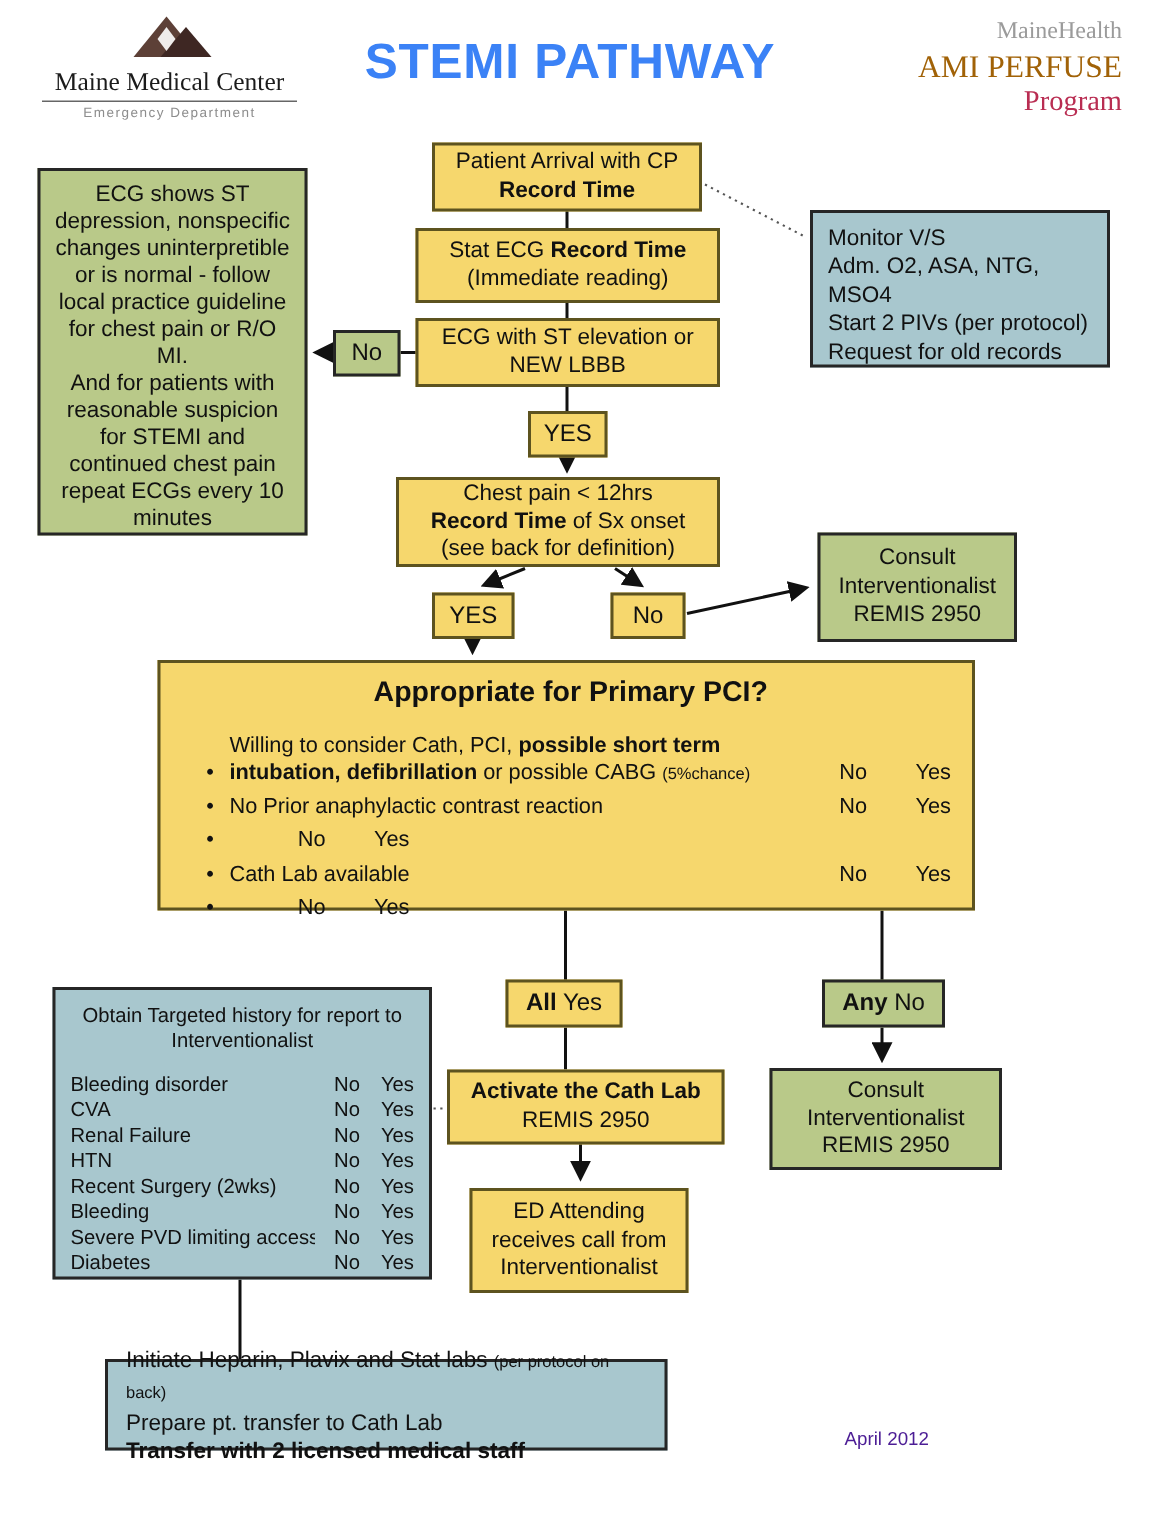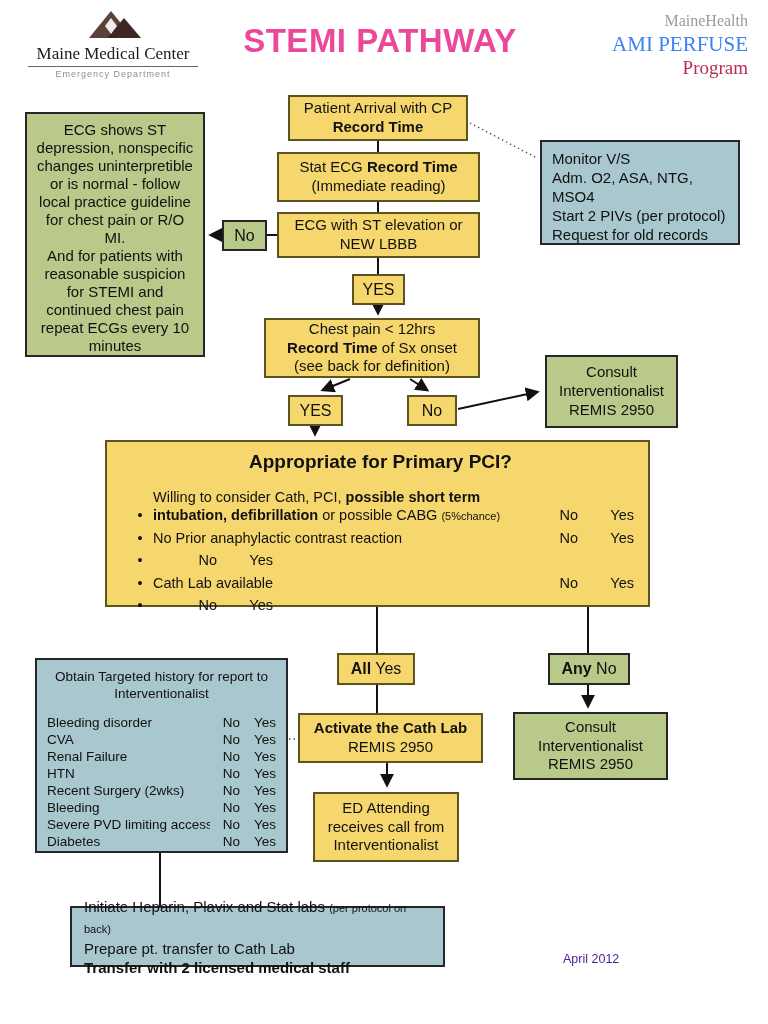--- a/index.html
+++ b/index.html
@@ -4,25 +4,25 @@
 <style>
   html,body{margin:0;padding:0;background:#fff;}
   .page{position:relative;width:768px;height:1024px;background:#ffffff;
         font-family:"Liberation Sans",sans-serif;color:#111;overflow:hidden;}
   
   .mmc{position:absolute;left:28px;top:6px;width:170px;text-align:center;}
   .mmc .name{font-family:"Liberation Serif",serif;font-size:17px;color:#1b1b1b;
              border-bottom:1px solid #666;padding-bottom:2px;}
   .mmc .dept{font-size:9px;color:#8d8d8d;letter-spacing:1px;margin-top:2px;}
   .title{position:absolute;left:190px;top:22px;width:380px;text-align:center;
-         font-size:33px;font-weight:bold;letter-spacing:.5px;color:#ec4899;}
+         font-size:33px;font-weight:bold;letter-spacing:.5px;color:#3b82f6;}
   .mh{position:absolute;left:556px;top:12px;width:192px;text-align:right;
       font-family:"Liberation Serif",serif;line-height:1.15;}
   .mh .brand{font-size:16px;color:#9b9b9b;}
-  .mh .prog1{font-size:21px;color:#3b82f6;margin-top:2px;}
+  .mh .prog1{font-size:21px;color:#a16207;margin-top:2px;}
   .mh .prog2{font-size:19px;color:#b92d52;}
   
   .box{position:absolute;box-sizing:border-box;border:2px solid #0ea5e9;z-index:2;
        display:flex;flex-direction:column;justify-content:center;align-items:center;
        text-align:center;font-size:15px;line-height:1.25;}
   .yellow{background:#f6d76d;border-color:#5d531f;}
   .green{background:#b9c989;border-color:#262626;}
   .blue{background:#a8c7ce;border-color:#262626;}
   .left-text{align-items:flex-start;text-align:left;justify-content:flex-start;}
   .small{font-size:11px;text-align:right;}

